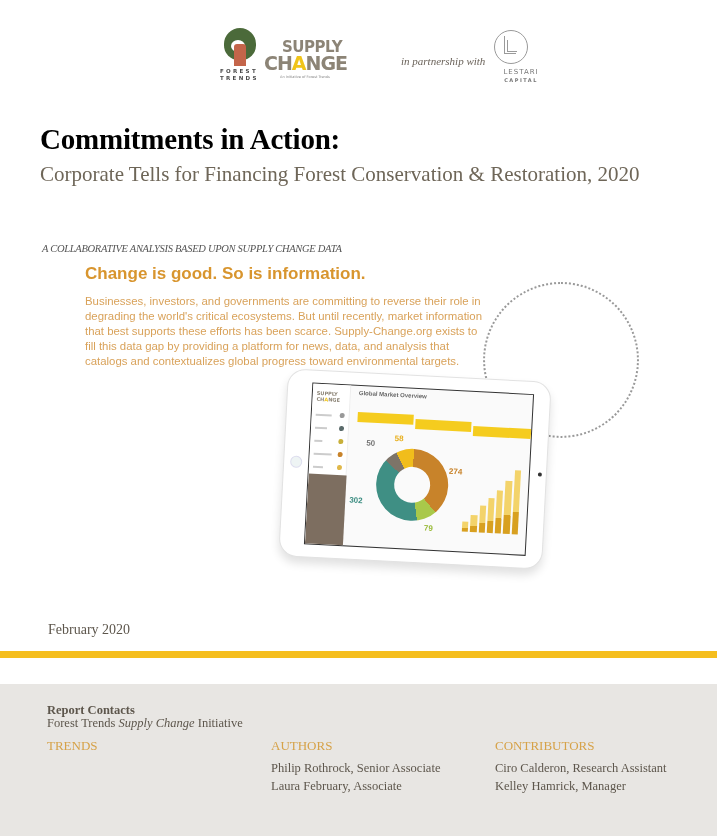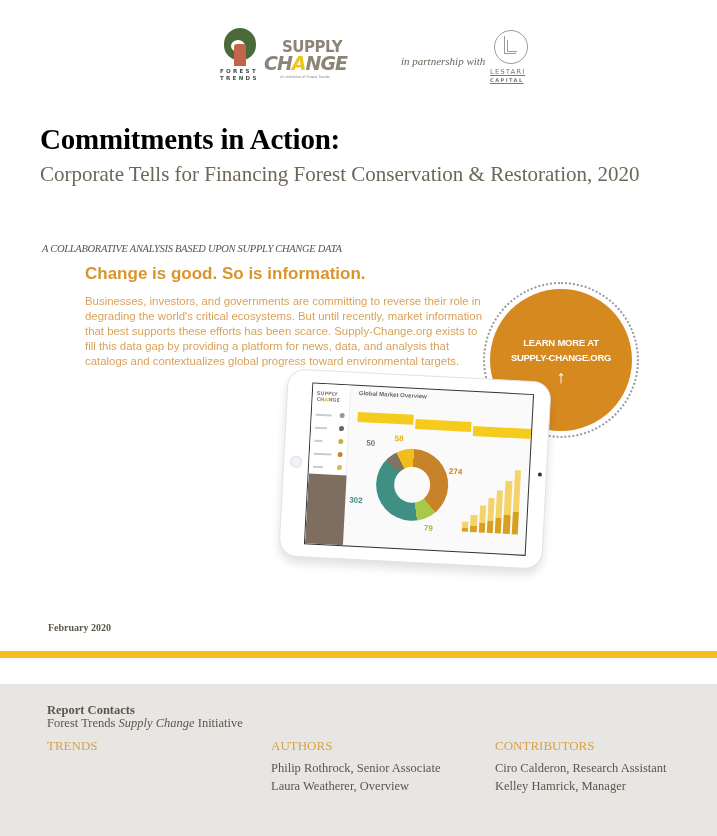--- a/index.html
+++ b/index.html
@@ -8,29 +8,29 @@
 
   
   .logo-row { position: absolute; top: 28px; left: 220px; width: 320px; height: 60px; }
   .ft-logo { position: absolute; left: 0; top: 0; width: 40px; height: 56px; }
   .ft-tree { position: absolute; left: 4px; top: 0; width: 32px; height: 32px; border-radius: 50% 50% 45% 45%; background: #4b6a3a; }
   .ft-tree::after { content: ""; position: absolute; left: 7px; top: 12px; width: 14px; height: 12px; border-radius: 50%; background: #fff; }
   .ft-trunk { position: absolute; left: 14px; top: 16px; width: 12px; height: 22px; background: #c4654a; border-radius: 3px 3px 0 0; }
   .ft-text { position: absolute; left: 0; top: 40px; width: 42px; font-family: "DejaVu Sans", sans-serif; font-size: 5.5px; font-weight: bold; letter-spacing: 2.3px; color: #4a4a4a; line-height: 7px; }
   .sc-logo { position: absolute; left: 44px; top: 10px; width: 78px; height: 44px; font-family: "DejaVu Sans", sans-serif; }
   .sc-supply { position: absolute; right: 0; top: 0; font-size: 15px; font-weight: bold; color: #8c8476; letter-spacing: -0.5px; }
-  .sc-change { position: absolute; left: 0; top: 14px; font-size: 19px; font-weight: bold; color: #8c8476; letter-spacing: -1px; font-style: italic; }
+  .sc-change { position: absolute; left: 0; top: 14px; font-size: 19px; font-weight: bold; color: #8c8476; letter-spacing: -1px; }
   .sc-change .a { color: #f0c419; }
   .sc-sub { position: absolute; left: 16px; top: 37px; font-size: 3.5px; color: #888; white-space: nowrap; }
   .partner-text { position: absolute; left: 146px; top: 27px; font-size: 11px; font-style: italic; color: #6a6259; margin-left: 35px; }
   .lestari-logo { position: absolute; left: 270px; top: 0; width: 44px; height: 60px; }
   .lestari-circle { position: absolute; left: 4px; top: 2px; width: 34px; height: 34px; border: 1.5px solid #9a9a9a; border-radius: 50%; }
   .lestari-l { position: absolute; left: 14px; top: 8px; width: 12px; height: 18px; border-left: 1.5px solid #9a9a9a; border-bottom: 1.5px solid #9a9a9a; }
   .lestari-l2 { position: absolute; left: 17px; top: 12px; width: 10px; height: 12px; border-left: 1.5px solid #9a9a9a; border-bottom: 1.5px solid #9a9a9a; }
-  .lestari-text { position: absolute; left: 0; top: 40px; width: 44px; text-align: left; font-family: "DejaVu Sans", sans-serif; font-size: 7px; color: #777; letter-spacing: 1px; line-height: 8px; text-decoration: underline; }
+  .lestari-text { position: absolute; left: 9px; top: 40px; width: 44px; text-align: center; font-family: "DejaVu Sans", sans-serif; font-size: 7px; color: #777; letter-spacing: 1px; line-height: 8px; }
   .lestari-text .cap { font-size: 5px; font-weight: bold; letter-spacing: 1.5px; }
 
   
   .title { position: absolute; left: 40px; top: 123px; font-size: 29px; font-weight: bold; color: #000000; letter-spacing: -0.2px; }
   .subtitle { position: absolute; left: 40px; top: 162px; font-size: 21px; color: #6e6658; }
   .tagline { position: absolute; left: 42px; top: 199px; font-size: 10.5px; font-style: italic; color: #555; letter-spacing: -0.3px; margin-top: 44px; }
 
   
   .promo { position: absolute; left: 85px; top: 258px; width: 560px; height: 330px; }
   .promo-heading { position: absolute; left: 0; top: 6px; font-family: "Liberation Sans", sans-serif; font-size: 17px; font-weight: bold; color: #d8952e; }
@@ -55,21 +55,21 @@
   .scr-title { position: absolute; left: 46px; top: 4px; font-family: "Liberation Sans", sans-serif; font-size: 6px; font-weight: bold; color: #666; }
   .scr-bar { position: absolute; height: 10px; background: #f5cc1e; }
   .donut { position: absolute; left: 68px; top: 60px; width: 72px; height: 72px; border-radius: 50%;
            background: conic-gradient(#c8832a 0 38%, #a9c84a 38% 47%, #3f8f84 47% 86%, #7d7468 86% 92%, #f1bd1b 92% 100%); }
   .donut::after { content: ""; position: absolute; left: 18px; top: 18px; width: 36px; height: 36px; border-radius: 50%; background: #fafafa; }
   .dlabel { position: absolute; font-family: "Liberation Sans", sans-serif; font-size: 8px; font-weight: bold; }
   .mini-bars { position: absolute; left: 156px; top: 70px; width: 56px; height: 70px; display: flex; align-items: flex-end; gap: 2px; }
   .mini-bars div { flex: 1; background: linear-gradient(to top, #d8a020 0 35%, #f3d36a 35% 100%); }
 
   
-  .date { position: absolute; left: 48px; top: 622px; font-size: 10px; font-weight: bold; color: #5d564c; }
+  .date { position: absolute; left: 48px; top: 622px; font-size: 14px; font-weight: normal; color: #5d564c; }
 
   
   .yellow-bar { position: absolute; left: 0; top: 651px; width: 717px; height: 7px; background: #f5be1e; }
   .footer { position: absolute; left: 0; top: 684px; width: 717px; height: 178px; background: #e8e6e3; }
   .contacts-title { position: absolute; left: 47px; top: 19px; font-size: 12.5px; font-weight: bold; color: #5d564c; }
   .contacts-org { position: absolute; left: 47px; top: 32px; font-size: 12.5px; color: #5d564c; }
   .contacts-org i { font-style: italic; }
   .col { position: absolute; top: 54px; width: 220px; }
   .col-head { font-size: 13px; color: #d6a248; margin-bottom: 5px; }
   .col-item { font-size: 12.5px; color: #5d564c; line-height: 18px; }
@@ -105,25 +105,20 @@
 
 <div class="title">Commitments in Action:</div>
 <div class="subtitle">Corporate Tells for Financing Forest Conservation &amp; Restoration, 2020</div>
 <div class="tagline">A COLLABORATIVE ANALYSIS BASED UPON SUPPLY CHANGE DATA</div>
 
 <div class="promo">
   <div class="promo-heading">Change is good. So is information.</div>
   <div class="promo-body">Businesses, investors, and governments are committing to reverse their role in degrading the world's critical ecosystems.  But until recently, market information that best supports these efforts has been scarce. Supply-Change.org exists to fill this data gap by providing a platform for news, data, and analysis that catalogs and contextualizes global progress toward environmental targets.</div>
 
   <div class="lm-dots"></div>
-  <div class="lm-circle">
-    <div class="lm-line1">LEARN MORE AT</div>
-    <div class="lm-line2">SUPPLY-CHANGE.ORG</div>
-    <div class="lm-arrow">↑</div>
-  </div>
 
   <div class="tablet">
     <div class="tab-home"></div>
     <div class="tab-cam"></div>
     <div class="screen">
       <div class="scr-side">
         <div class="scr-logo">
           <div>SUPPLY</div>
           <div><span>CH</span><span class="a">A</span><span>NGE</span></div>
         </div>
@@ -168,20 +163,20 @@
 <div class="footer">
   <div class="contacts-title">Report Contacts</div>
   <div class="contacts-org"><span>Forest Trends </span><i>Supply Change</i><span> Initiative</span></div>
 
   <div class="col" style="left:47px">
     <div class="col-head">TRENDS</div>
   </div>
   <div class="col" style="left:271px">
     <div class="col-head">AUTHORS</div>
     <div class="col-item">Philip Rothrock, Senior Associate</div>
-    <div class="col-item">Laura Weatherer, Overview</div>
+    <div class="col-item">Laura February, Associate</div>
   </div>
   <div class="col" style="left:495px">
     <div class="col-head">CONTRIBUTORS</div>
     <div class="col-item">Ciro Calderon, Research Assistant</div>
     <div class="col-item">Kelley Hamrick, Manager</div>
   </div>
 </div>
 
 </body></html>

